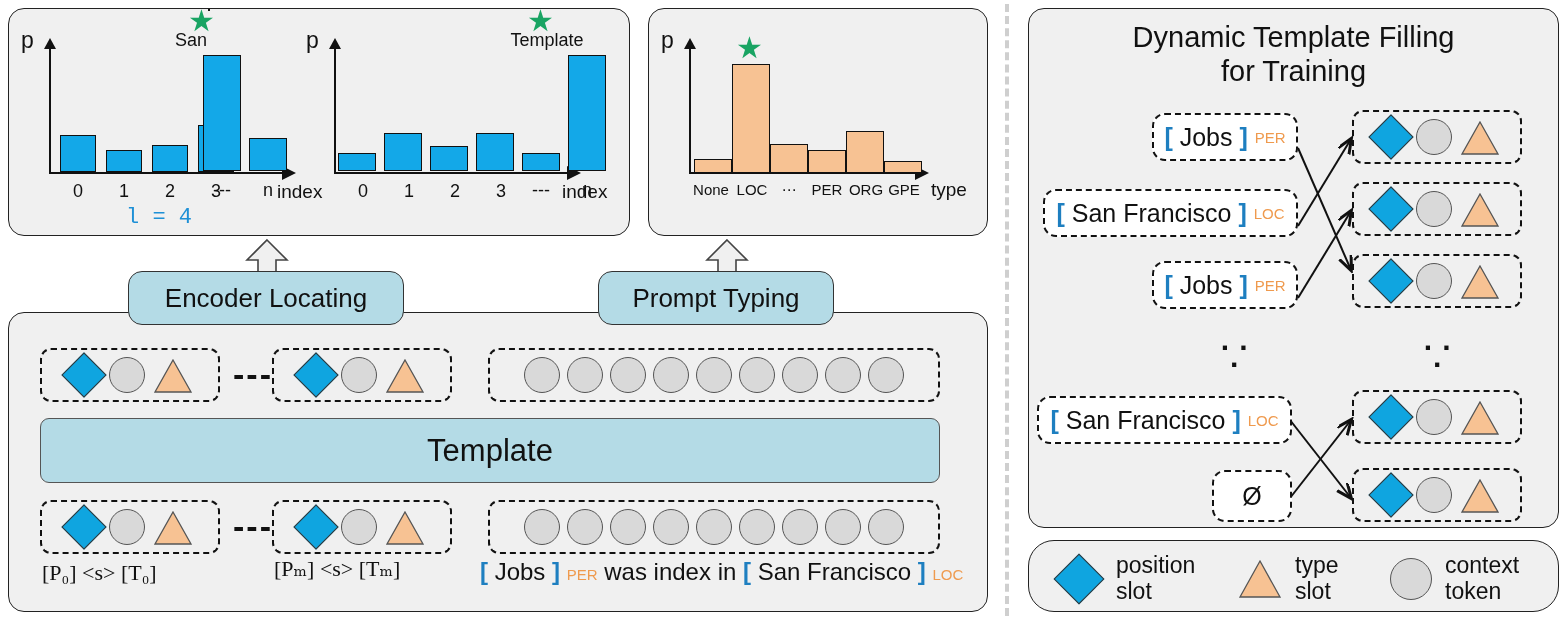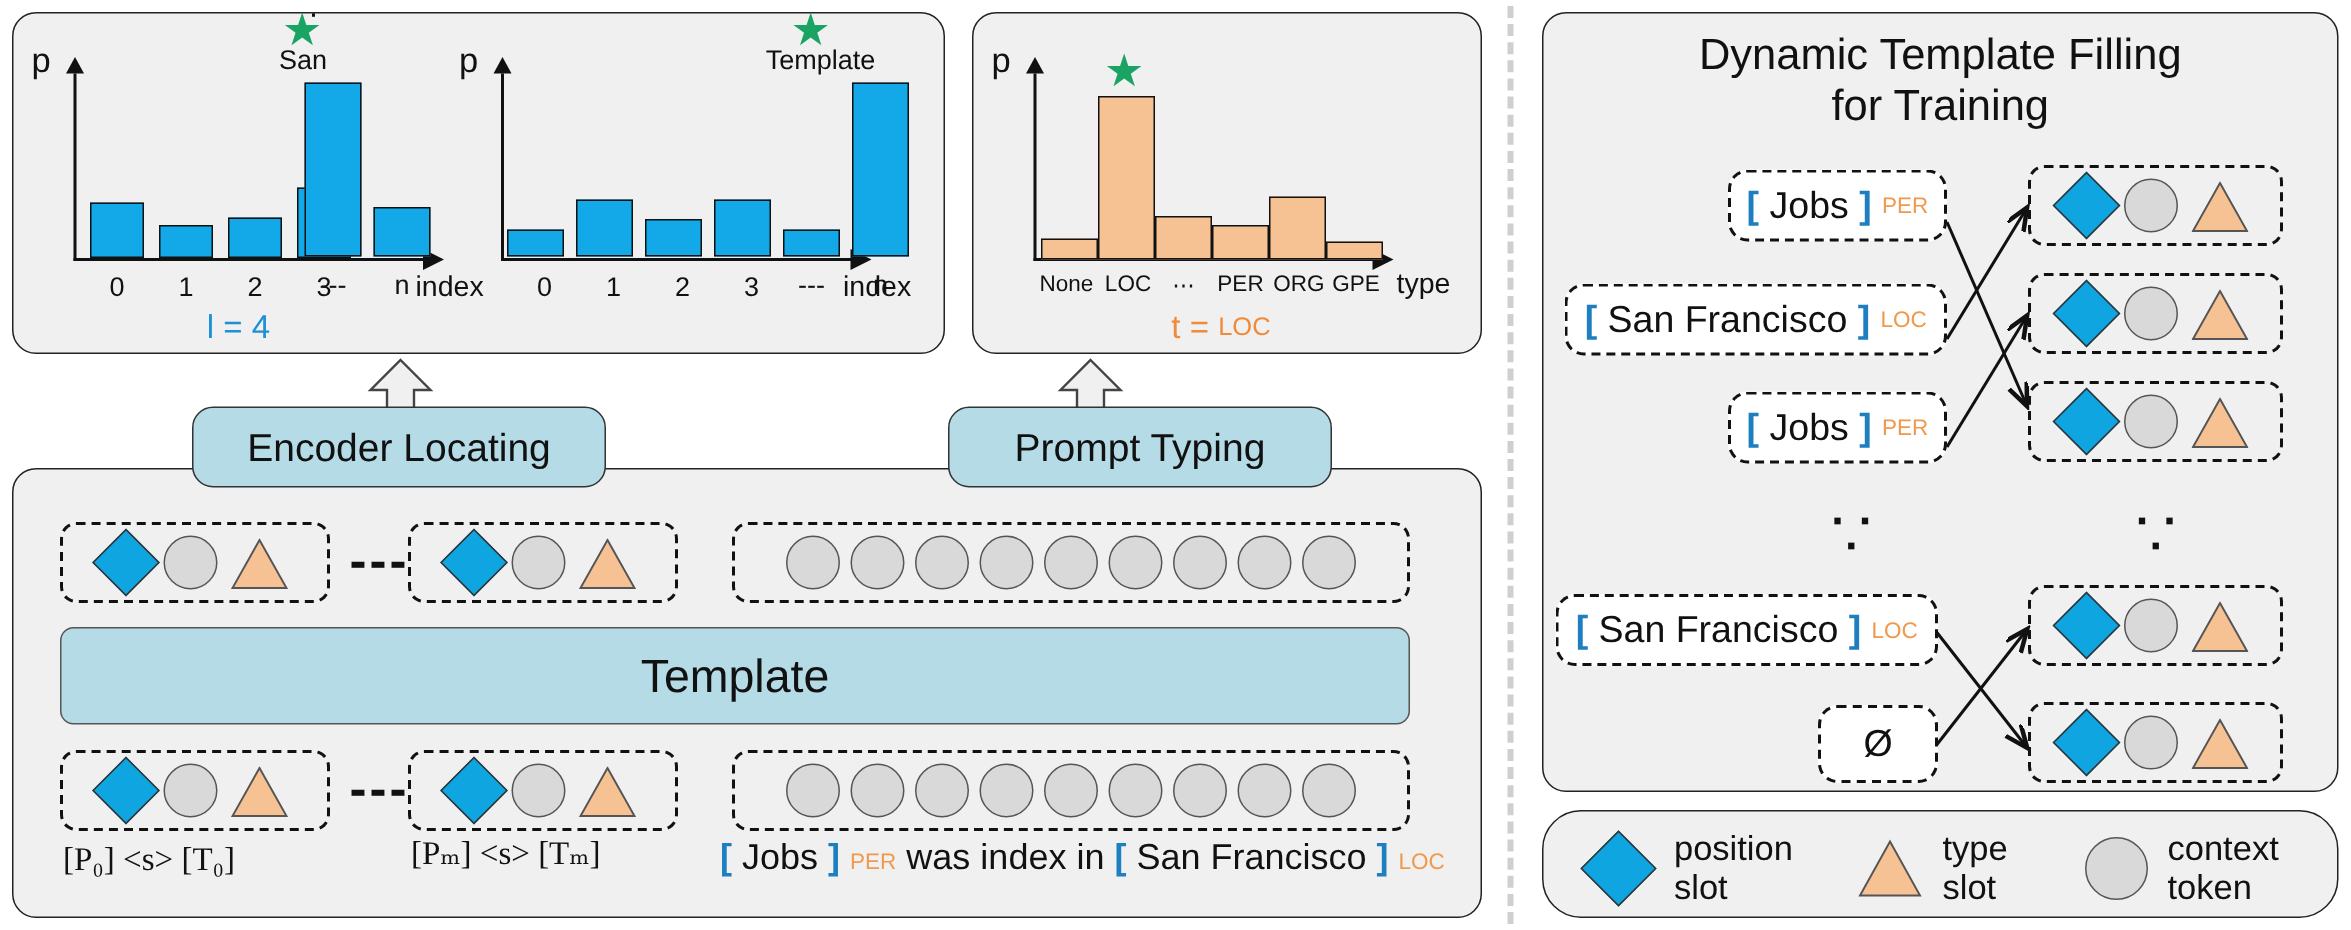--- a/index.html
+++ b/index.html
@@ -14,21 +14,21 @@
   .arrowUp{position:absolute;width:0;height:0;border-left:6px solid transparent;border-right:6px solid transparent;border-bottom:11px solid #111;}
   .arrowRt{position:absolute;width:0;height:0;border-top:7px solid transparent;border-bottom:7px solid transparent;border-left:14px solid #111;}
   .bar{position:absolute;border:1.4px solid #111;box-sizing:border-box;}
   .bar.blue{background:#13a8e8;}
   .bar.org{background:#f7c293;}
   .plabel{position:absolute;font-size:23px;}
   .ticklab{position:absolute;font-size:18px;text-align:center;}
   .axname{position:absolute;font-size:19px;}
   .peaklab{position:absolute;font-size:18px;text-align:center;white-space:nowrap;}
   .star{position:absolute;color:#19a463;font-size:30px;line-height:1;}
-  .caption{position:absolute;font-size:22px;text-align:center;white-space:nowrap;}
+  .caption{position:absolute;font-size:22px;text-align:center;white-space:nowrap;font-family:Liberation Mono, monospace;}
   .cap-blue{color:#1e90d6;}
   .cap-org{color:#ef8c3c;}
   .cap-sm{font-size:17px;vertical-align:2px;}
 
   
   .pill{position:absolute;background:#b4dbe6;border:1.5px solid #333;border-radius:14px;
         display:flex;align-items:center;justify-content:center;font-size:26px;box-sizing:border-box;}
   .encoder{position:absolute;background:#b4dbe6;border:1.3px solid #555;border-radius:9px;
            display:flex;align-items:center;justify-content:center;font-size:31px;box-sizing:border-box;}
 
@@ -94,21 +94,21 @@
     <div class="ticklab" style="left:97px;top:172px;width:36px;">1</div>
     <div class="ticklab" style="left:143px;top:172px;width:36px;">2</div>
     <div class="ticklab" style="left:189px;top:172px;width:36px;">3</div>
     <div class="axname" style="left:268px;top:172px;">index</div>
   </div>
 
   <div class="caption cap-blue" style="left:60px;top:196px;width:180px;">l = 4</div>
 </div>
 
 <div class="star" style="left:188px;top:6px;">★</div>
-<div class="peaklab" style="left:162px;top:30px;width:80px;">San</div>
+<div class="peaklab" style="left:151px;top:30px;width:80px;">San</div>
 
 <div class="star" style="left:527px;top:6px;">★</div>
 <div class="peaklab" style="left:487px;top:30px;width:120px;">Template</div>
 
 <div class="bar blue" style="left:203px;top:55px;width:38px;height:116px;"></div>
 <div class="bar blue" style="left:249px;top:138px;width:38px;height:33px;"></div>
 <div class="ticklab" style="left:203px;top:180px;width:38px;">---</div>
 <div class="ticklab" style="left:249px;top:180px;width:38px;">n</div>
 
 <div class="bar blue" style="left:338px;top:153px;width:38px;height:18px;"></div>
@@ -137,37 +137,33 @@
   <div class="star" style="left:87px;top:24px;">★</div>
 
   <div class="ticklab" style="left:34px;top:172px;width:56px;font-size:15px;">None</div>
   <div class="ticklab" style="left:82px;top:172px;width:42px;font-size:15px;">LOC</div>
   <div class="ticklab" style="left:122px;top:172px;width:36px;font-size:15px;">⋯</div>
   <div class="ticklab" style="left:156px;top:172px;width:44px;font-size:15px;">PER</div>
   <div class="ticklab" style="left:194px;top:172px;width:46px;font-size:15px;">ORG</div>
   <div class="ticklab" style="left:234px;top:172px;width:42px;font-size:15px;">GPE</div>
   <div class="axname" style="left:282px;top:170px;">type</div>
 
-  <div class="caption cap-org" style="left:60px;top:196px;width:210px;">
-    <span>t</span>
-    <span> = </span><span class="cap-sm">LOC</span>
-  </div>
 </div>
 
 <svg class="links" style="left:245px;top:238px;width:44px;height:40px;">
   <polygon points="22,2 42,22 31,22 31,38 13,38 13,22 2,22" fill="#f0f0f0" stroke="#444" stroke-width="1.6"></polygon>
 </svg>
 <svg class="links" style="left:705px;top:238px;width:44px;height:40px;">
   <polygon points="22,2 42,22 31,22 31,38 13,38 13,22 2,22" fill="#f0f0f0" stroke="#444" stroke-width="1.6"></polygon>
 </svg>
 
 <div class="panel" style="left:8px;top:312px;width:980px;height:300px;"></div>
 
 <div class="pill" style="left:128px;top:271px;width:276px;height:54px;">Encoder Locating</div>
-<div class="pill" style="left:598px;top:271px;width:256px;height:54px;margin-left:34px;">Prompt Typing</div>
+<div class="pill" style="left:598px;top:271px;width:236px;height:54px;">Prompt Typing</div>
 
 <div class="dashgrp" style="left:40px;top:348px;width:180px;height:54px;">
   <div class="diamond"></div>
   <div class="circle"></div>
   <div class="trwrap">
       <svg width="38" height="34">
         <polygon points="19,1 37,33 1,33" fill="#f7c293" stroke="#555" stroke-width="1.3"></polygon>
       </svg>
     </div>
 </div>

